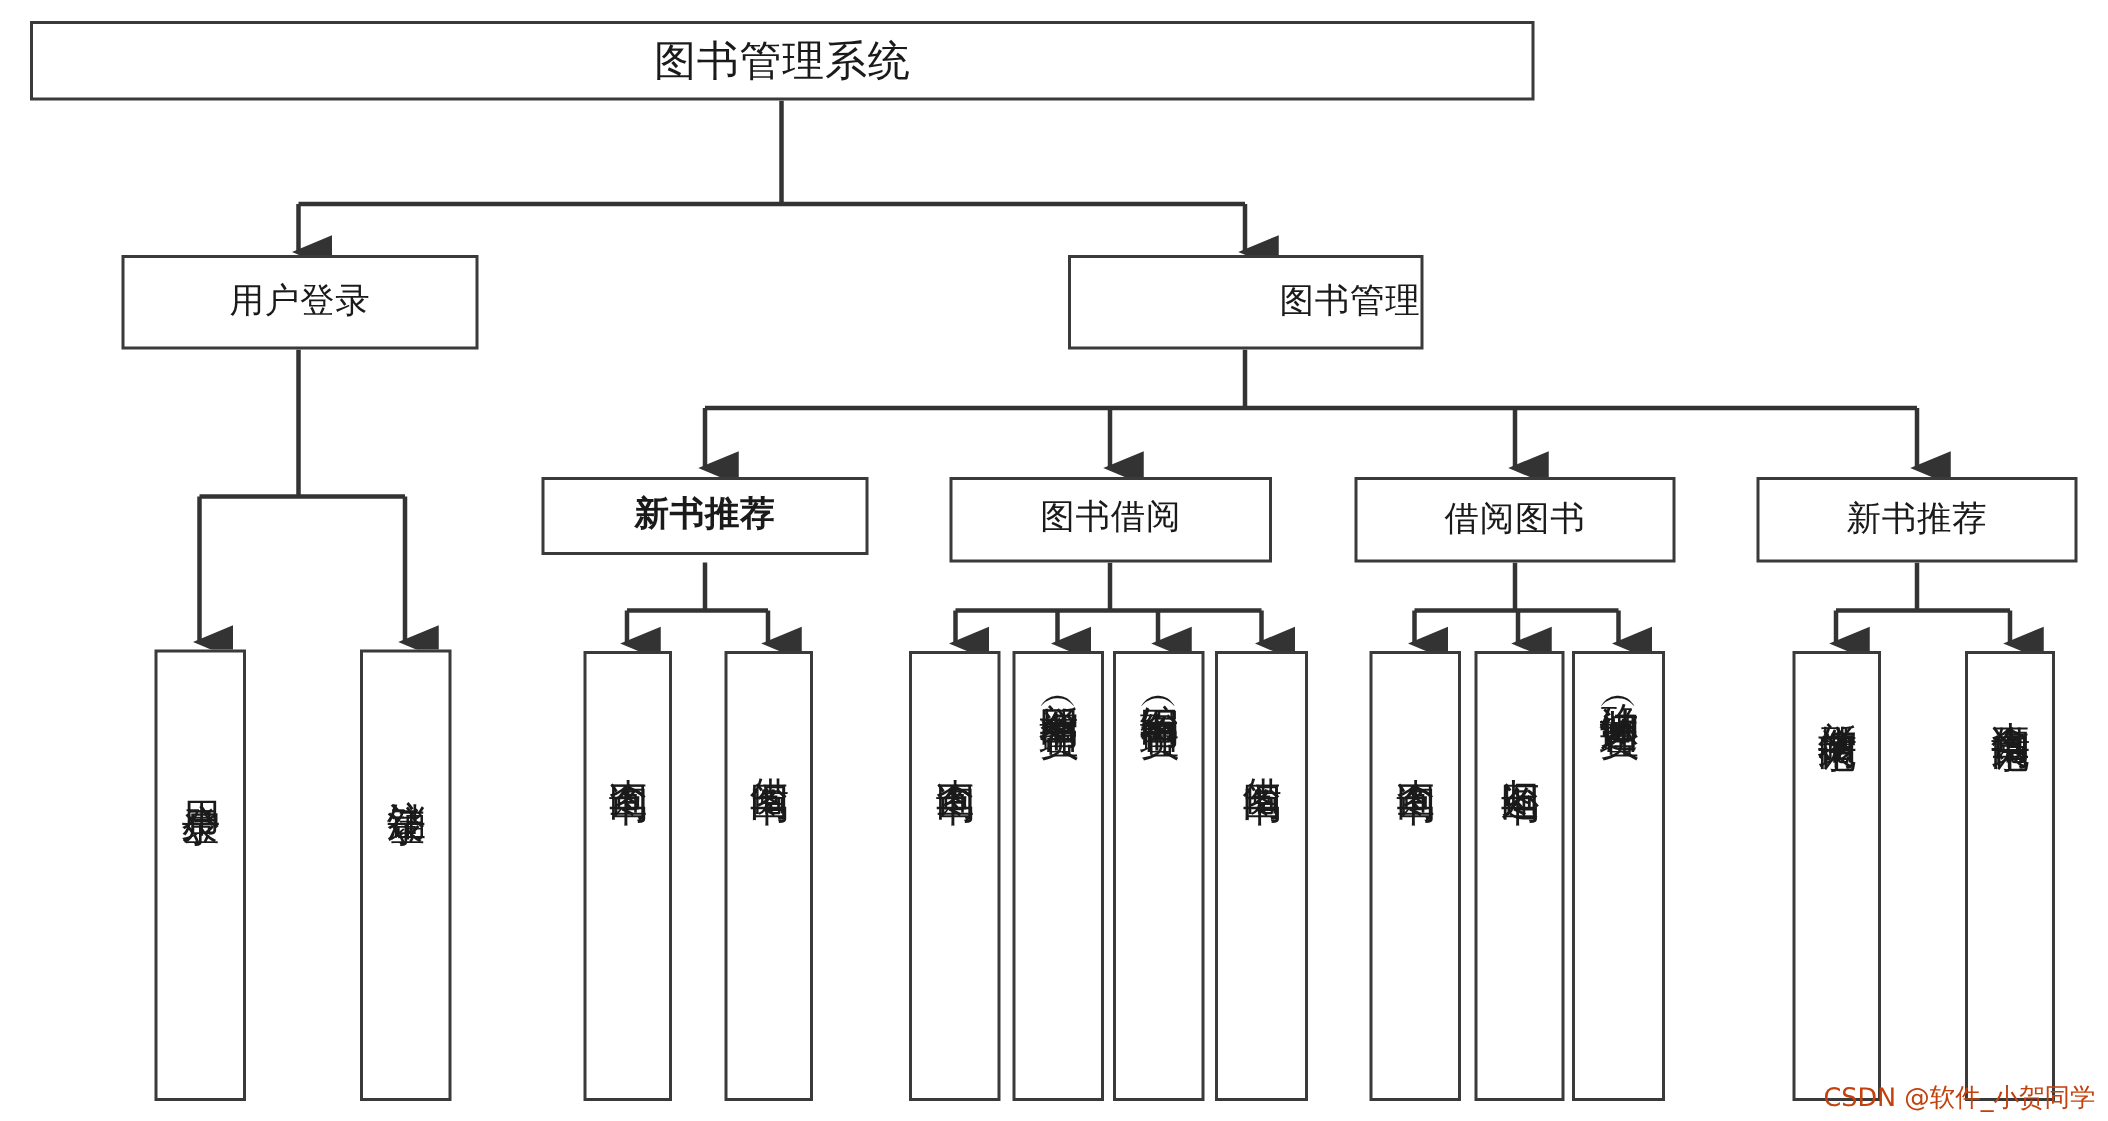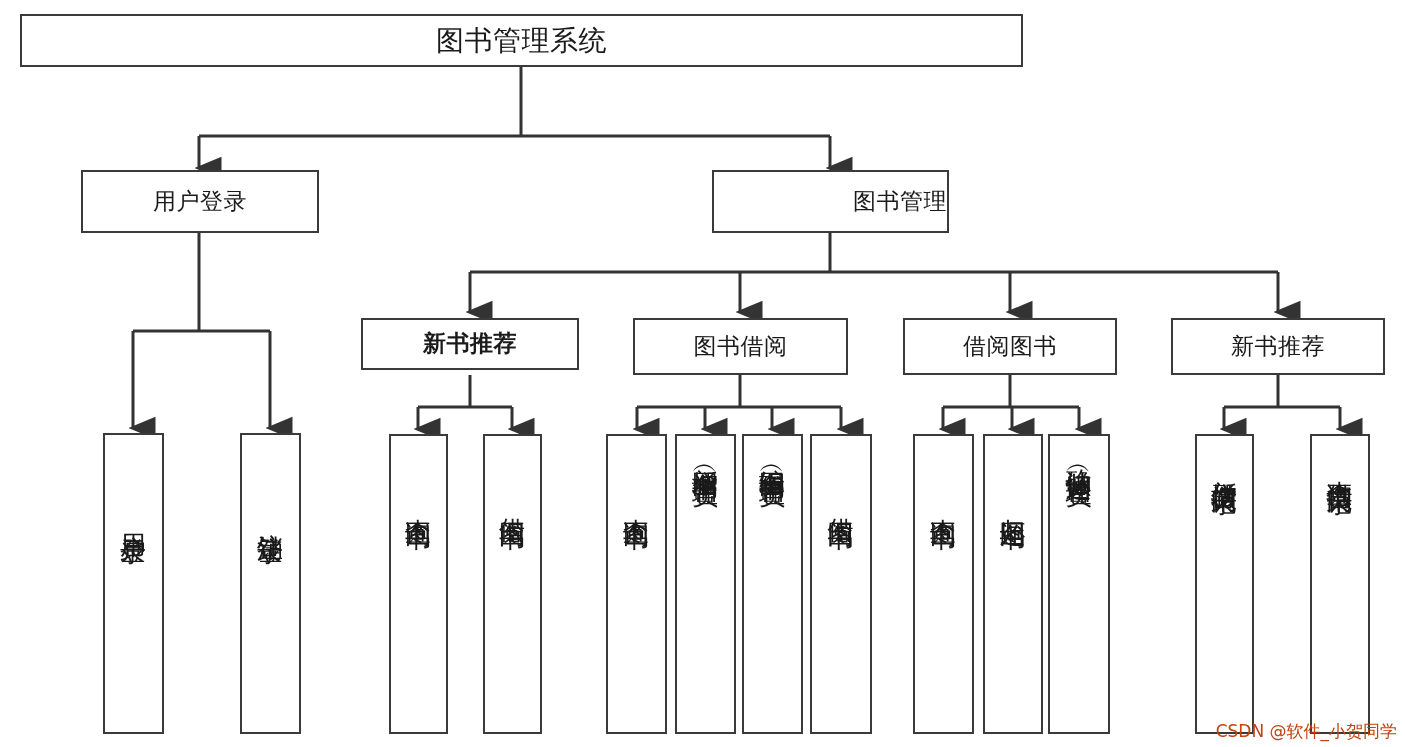--- a/index.html
+++ b/index.html
@@ -151,21 +151,21 @@
   </div>
 
   <div class="node horiz" style="left:712px; top:170px; width:237px; height:63px;justify-content:flex-end;">
     <span class="node-label">图书管理</span>
   </div>
 
   <div class="node horiz" style="left:361px; top:318px; width:218px; height:52px;font-weight:bold;">
     <span class="node-label">新书推荐</span>
   </div>
 
-  <div class="node horiz" style="left:633px; top:318px; width:215px; height:57px;">
+  <div class="node horiz" style="left:633px; top:318px; width:215px; height:57px;font-family:Liberation Mono, monospace;">
     <span class="node-label">图书借阅</span>
   </div>
 
   <div class="node horiz" style="left:903px; top:318px; width:214px; height:57px;">
     <span class="node-label">借阅图书</span>
   </div>
 
   <div class="node horiz" style="left:1171px; top:318px; width:214px; height:57px;">
     <span class="node-label">新书推荐</span>
   </div>

